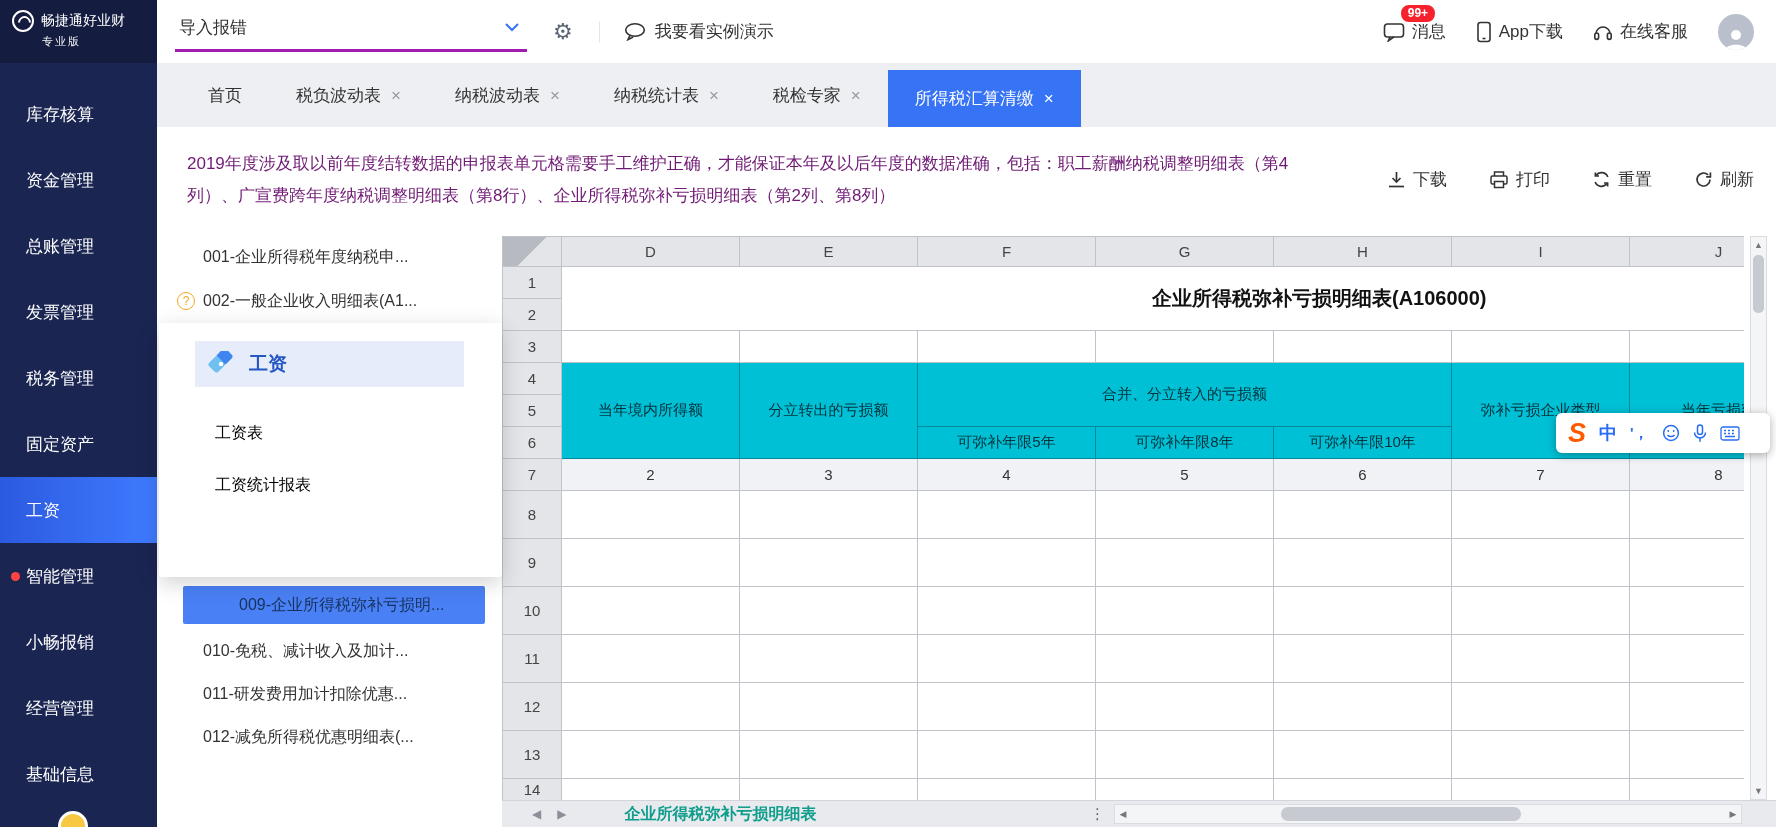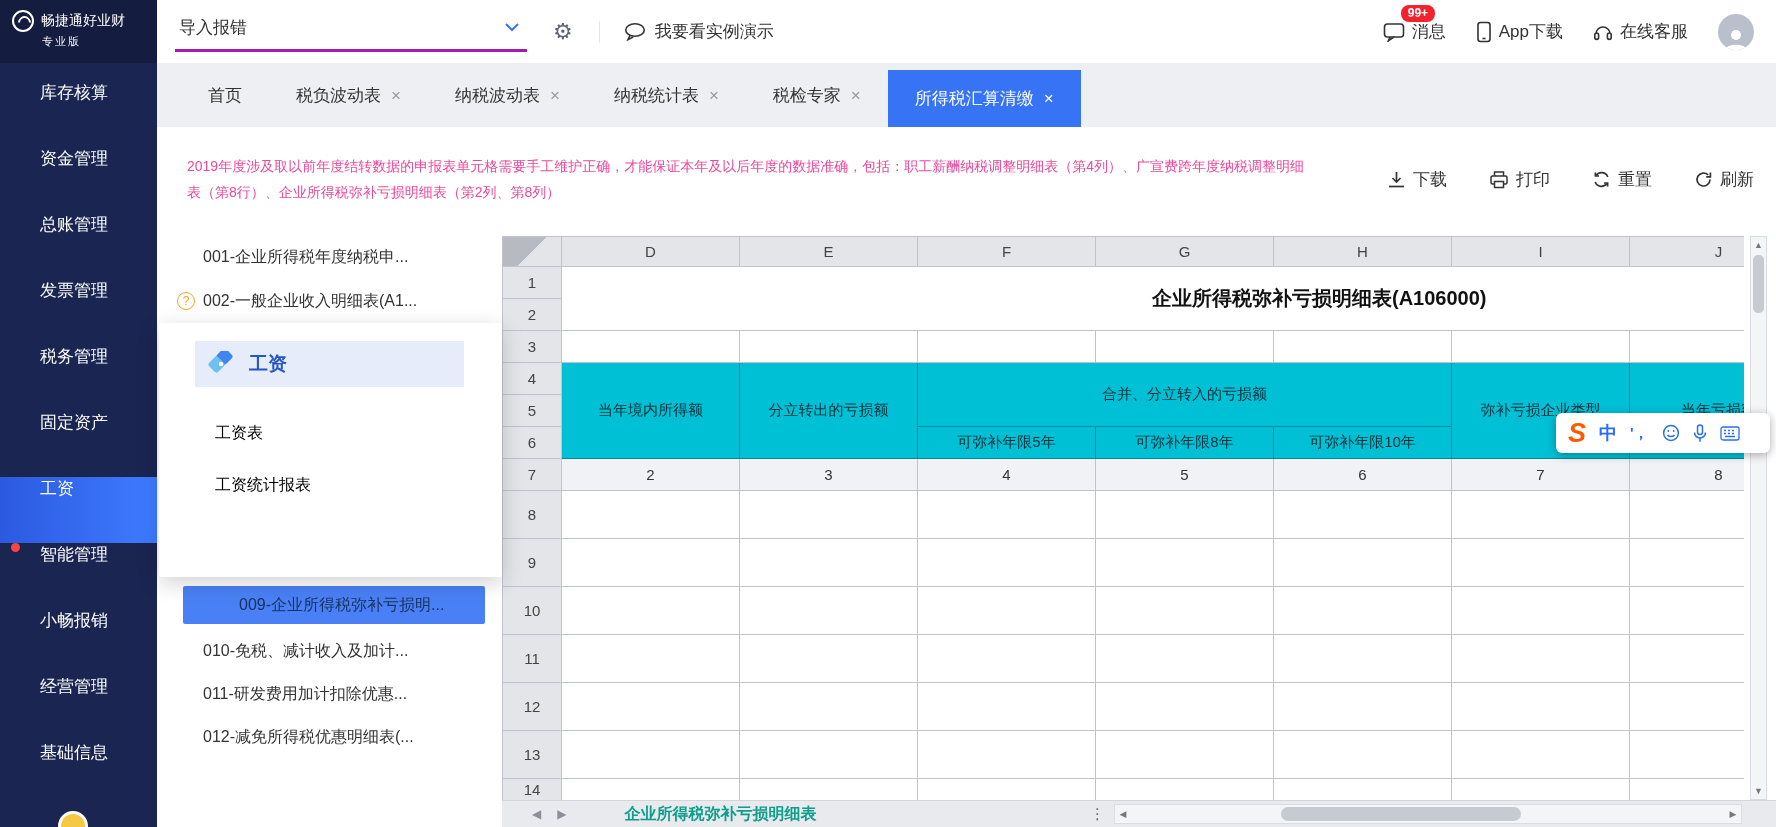--- a/index.html
+++ b/index.html
@@ -9,21 +9,21 @@
 
 
 .sidebar{width:157px;flex:0 0 157px;background:#1a2552;color:#fff;position:relative;z-index:5}
 .logo{height:63px;background:#141c40;padding:10px 10px 0 12px}
 .logo-row{display:flex;align-items:center;gap:7px}
 .logo-mark{width:22px;height:22px;flex:0 0 22px;border-radius:50%;border:2px solid #fff;position:relative}
 .logo-mark::after{content:"";position:absolute;left:4px;top:4px;width:9px;height:9px;border:2px solid #fff;border-radius:50%;border-color:#fff transparent transparent #fff;transform:rotate(45deg)}
 .logo-title{font-size:14px;font-weight:normal;white-space:nowrap}
 .logo-sub{font-size:11px;margin:2px 0 0 30px;letter-spacing:2px;opacity:.95}
 .nav{padding-top:18px}
-.nav-item{height:66px;display:flex;padding-left:40px;font-size:17px;cursor:pointer;position:relative;white-space:nowrap}
+.nav-item{height:66px;display:flex;align-items:center;padding-left:26px;font-size:17px;cursor:pointer;position:relative;white-space:nowrap}
 .nav-item.active{background:linear-gradient(90deg,#2b5ae0,#3f7bff)}
 .nav-dot{position:absolute;left:11px;width:9px;height:9px;border-radius:50%;background:#ff4242}
 .corner-bubble{position:absolute;left:58px;bottom:-14px;width:30px;height:30px;border-radius:50%;background:#f7c843;border:3px solid #fff}
 
 
 .main{flex:1;display:flex;flex-direction:column;min-width:0}
 
 
 .topbar{height:63px;flex:0 0 63px;background:#fff;display:flex;align-items:center;padding:0 22px 0 18px}
 .import-dd{width:352px;display:flex;align-items:center;justify-content:space-between;border-bottom:3px solid #a21caf;padding:4px 8px 10px 4px;cursor:pointer}
@@ -39,21 +39,21 @@
 
 
 .tabbar{height:64px;flex:0 0 64px;background:#edeff3;display:flex;align-items:stretch;padding-left:24px}
 .tab{display:flex;align-items:center;gap:10px;padding:0 27px;font-size:17px;color:#333;cursor:pointer;white-space:nowrap}
 .tab .x{color:#999;font-size:17px;line-height:1}
 .tab.active{background:#3673f5;color:#fff;margin-top:7px}
 .tab.active .x{color:#fff}
 
 
 .notice{height:105px;flex:0 0 105px;background:#fff;display:flex;align-items:center;padding:0 22px 0 30px}
-.notice-text{width:1120px;color:#ec4899;font-size:14px;line-height:1.85}
+.notice-text{width:1120px;color:#701a75;font-size:17px;line-height:1.85}
 .note-actions{margin-left:auto;display:flex;gap:42px;align-items:center}
 .action{display:flex;align-items:center;gap:7px;font-size:17px;cursor:pointer;white-space:nowrap}
 .action svg{display:block}
 
 
 .workspace{flex:1;display:flex;position:relative;min-height:0;background:#fff}
 
 
 .report-list{width:345px;flex:0 0 345px;position:relative;background:#fff}
 .rl-item{position:absolute;left:0;width:100%;height:40px;display:flex;align-items:center;padding-left:20px;font-size:16px;color:#333;cursor:pointer;white-space:nowrap;overflow:hidden}

